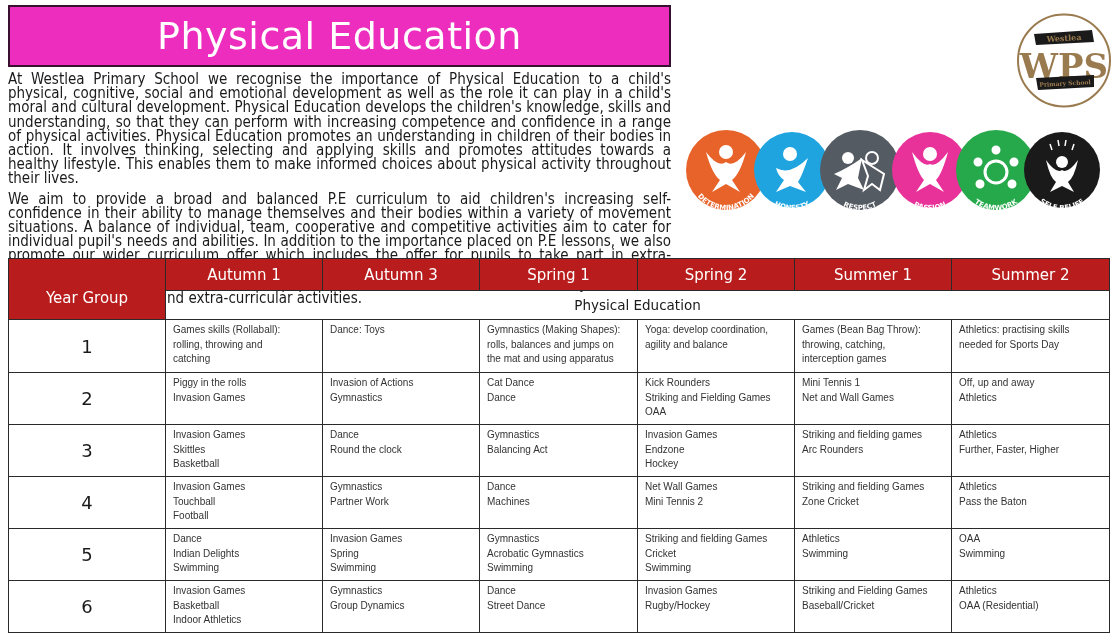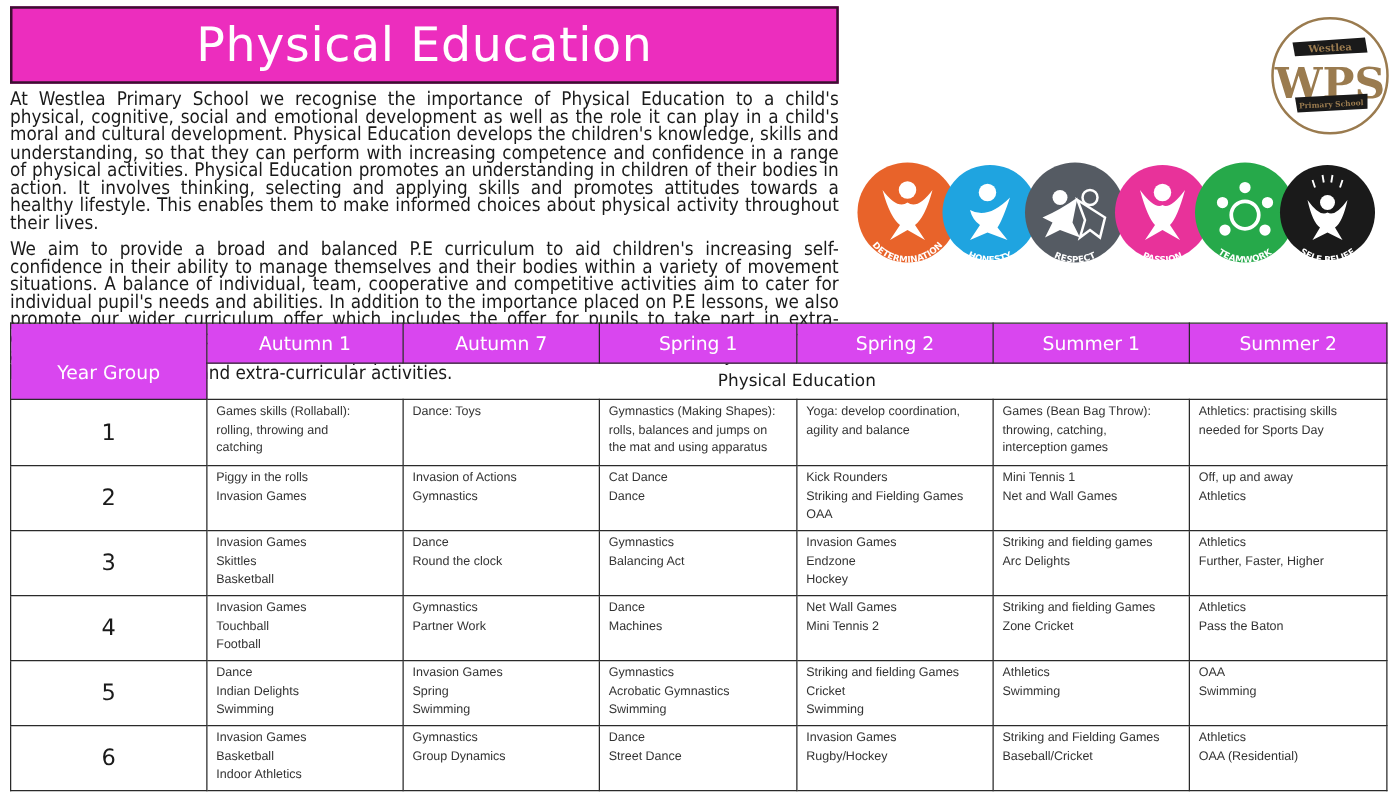--- a/index.html
+++ b/index.html
@@ -32,21 +32,21 @@
       position: absolute; left: 684px; top: 128px; width: 420px; height: 84px;
     }
 
     table.curriculum {
       position: absolute; left: 8px; top: 258px; width: 1101px;
       border-collapse: collapse; table-layout: fixed;
       font-family: "Liberation Sans", sans-serif;
     }
     table.curriculum th, table.curriculum td { border: 1.5px solid #2a2a2a; }
     table.curriculum th {
-      background: #d946ef; color: #ffffff; font-weight: normal;
+      background: #b91c1c; color: #ffffff; font-weight: normal;
       font-family: "DejaVu Sans", sans-serif; font-size: 15px; height: 32px;
       text-align: center; vertical-align: middle;
     }
     th.year-head { vertical-align: top; padding-top: 17px; }
     td.subject-row {
       text-align: center; font-size: 13.5px; height: 29px; color: #1a1a1a;
       font-family: "DejaVu Sans", sans-serif;
     }
     td.year-cell {
       text-align: center; vertical-align: middle; font-size: 18px;
@@ -160,21 +160,21 @@
       <col style="width:157px">
       <col style="width:158px">
       <col style="width:157px">
       <col style="width:157px">
       <col style="width:158px">
   </colgroup>
   <thead>
     <tr>
       <th class="year-head" rowspan="2">Year Group</th>
       <th>Autumn 1</th>
-      <th>Autumn 7</th>
+      <th>Autumn 3</th>
       <th>Spring 1</th>
       <th>Spring 2</th>
       <th>Summer 1</th>
       <th>Summer 2</th>
     </tr>
     <tr>
       <td class="subject-row" colspan="6">Physical Education</td>
     </tr>
   </thead>
   <tbody id="table-body">
@@ -250,21 +250,21 @@
           <div>Gymnastics</div>
           <div>Balancing Act</div>
         </td>
         <td class="cell">
           <div>Invasion Games</div>
           <div>Endzone</div>
           <div>Hockey</div>
         </td>
         <td class="cell">
           <div>Striking and fielding games</div>
-          <div>Arc Delights</div>
+          <div>Arc Rounders</div>
         </td>
         <td class="cell">
           <div>Athletics</div>
           <div>Further, Faster, Higher</div>
         </td>
       </tr>
       <tr class="rowN">
         <td class="year-cell">4</td>
         <td class="cell">
           <div>Invasion Games</div>

